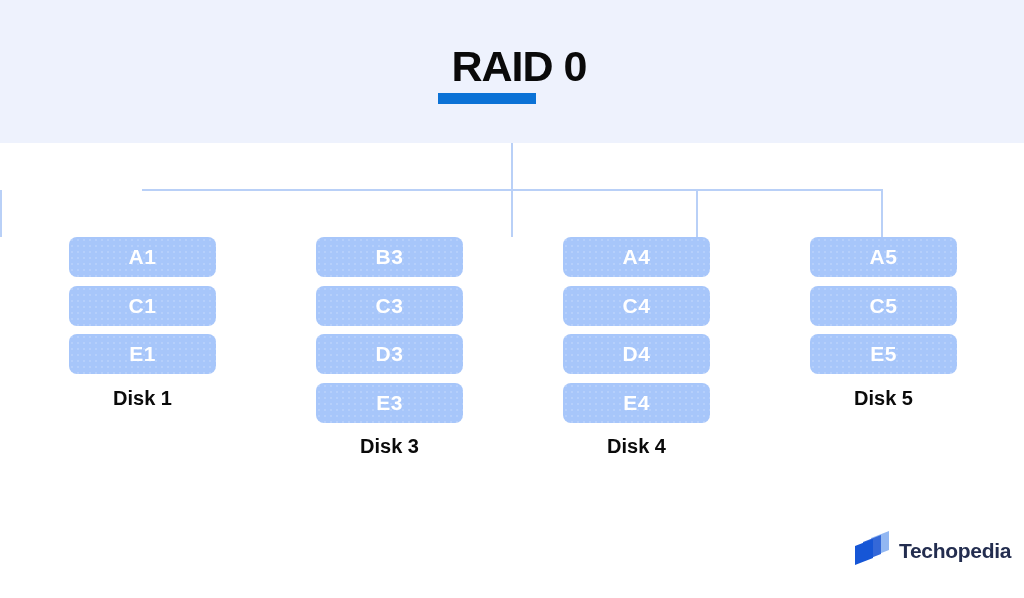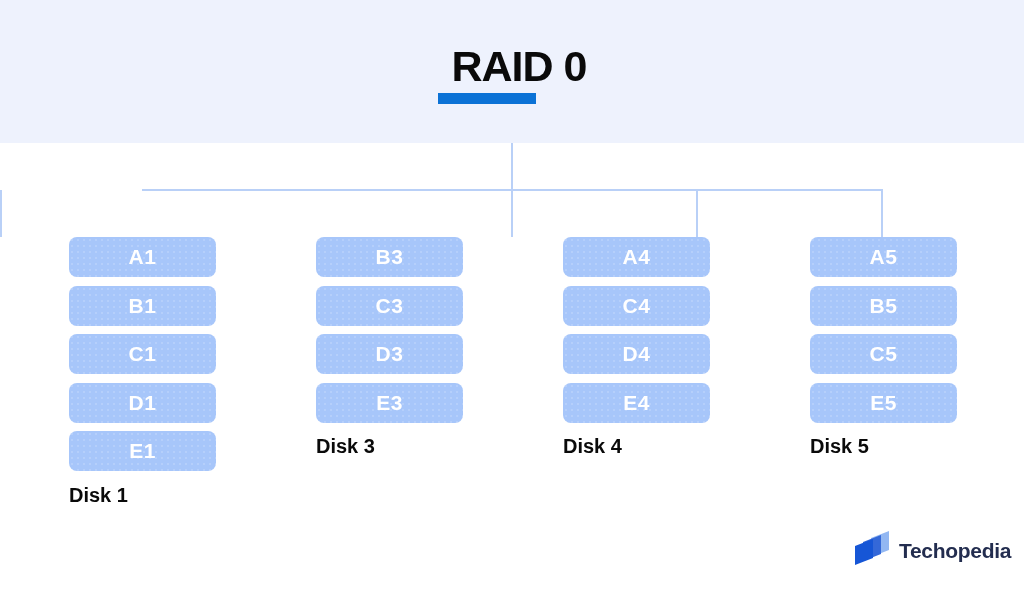--- a/index.html
+++ b/index.html
@@ -90,20 +90,21 @@
     color: var(--block-text);
     font-weight: bold;
     font-size: 21px;
     letter-spacing: 0.5px;
     display: flex;
     align-items: center;
     justify-content: center;
   }
   .disk-label {
     margin-top: 4px;
+    text-align: center;
     font-weight: bold;
     font-size: 20px;
     color: var(--text-dark);
   }
 
   
   .brand {
     position: absolute;
     left: 855px;
     top: 530px;
@@ -135,23 +136,21 @@
     <div class="connector drop"></div>
     <div class="connector drop"></div>
     <div class="connector drop"></div>
     <div class="connector drop"></div>
   </div>
 
   <div class="columns" id="columns">
       <div class="column">
 
       <div class="block">A1</div>
-        <div class="block">B1</div>
         <div class="block">C1</div>
-        <div class="block">D1</div>
         <div class="block">E1</div>
         <div class="disk-label">Disk 1</div>
     </div>
       <div class="column">
 
         <div class="block">B3</div>
         <div class="block">C3</div>
         <div class="block">D3</div>
         <div class="block">E3</div>
         <div class="disk-label">Disk 3</div>
@@ -160,21 +159,20 @@
 
       <div class="block">A4</div>
         <div class="block">C4</div>
         <div class="block">D4</div>
         <div class="block">E4</div>
         <div class="disk-label">Disk 4</div>
     </div>
       <div class="column">
 
       <div class="block">A5</div>
-        <div class="block">B5</div>
         <div class="block">C5</div>
         <div class="block">E5</div>
         <div class="disk-label">Disk 5</div>
     </div>
     </div>
 
   <div class="brand">
     <svg class="brand-mark" width="36" height="42" viewBox="0 0 36 42" aria-hidden="true">
       <polygon points="16,8 34,1 34,20 16,27" style="fill:var(--logo-light)"></polygon>
       <polygon points="8,12 26,5 26,24 8,31" style="fill:var(--logo-mid)"></polygon>

